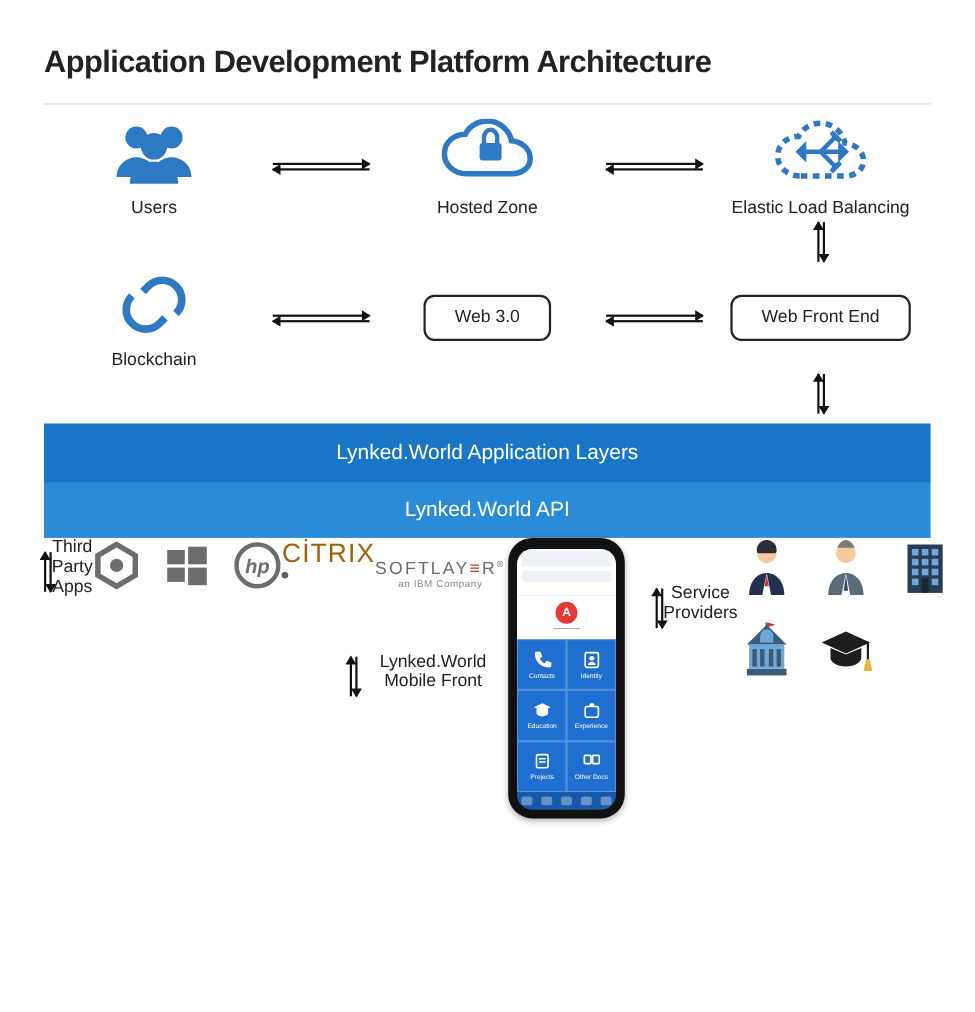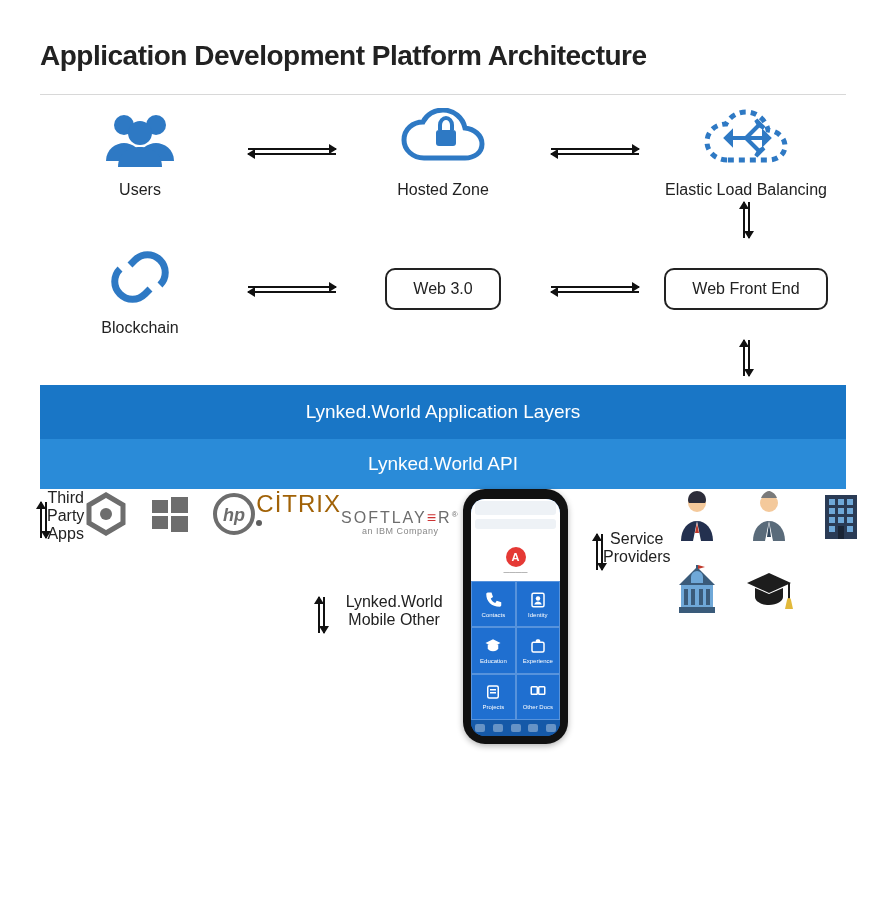--- a/index.html
+++ b/index.html
@@ -261,21 +261,21 @@
         <span class="softlayer"><span>SOFTLAY</span><span class="red">≡</span><span>R</span><sup style="font-size:8px">®</sup></span>
         <div class="ibm-sub">an IBM Company</div>
       </div>
     </div>
 
     <div class="col">
       <div class="varrow">
           <div class="vline up"></div>
           <div class="vline down"></div>
         </div>
-      <div class="col-label">Lynked.World Mobile Other</div>
+      <div class="col-label">Lynked.World Mobile Front</div>
       <div class="phone">
         <div class="phone-screen">
           <div class="phone-top">
               <div class="phone-url"></div>
               <div class="phone-url" style="height:10px"></div>
             </div>
           <div class="phone-avatar-row">
             <div class="phone-avatar">A</div>
             <div class="phone-name">————</div>
           </div>

